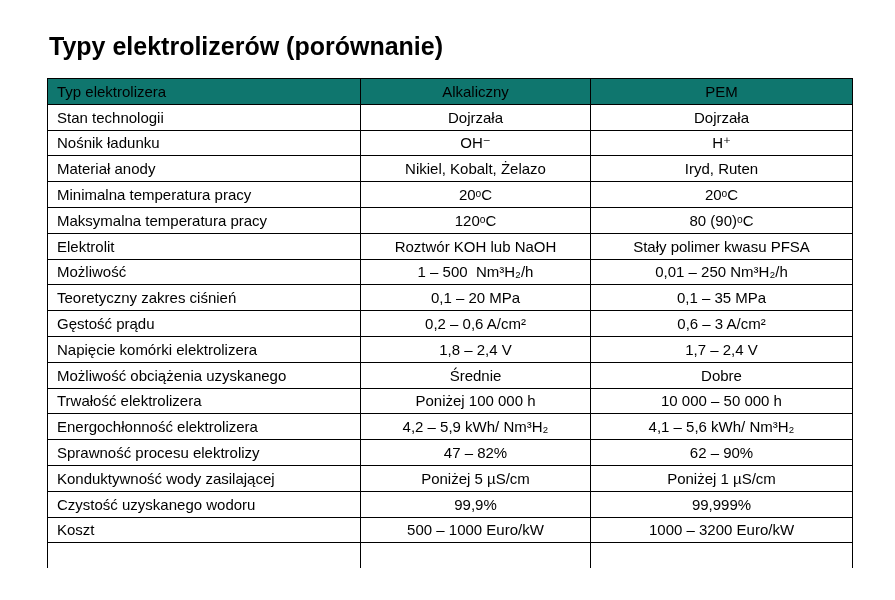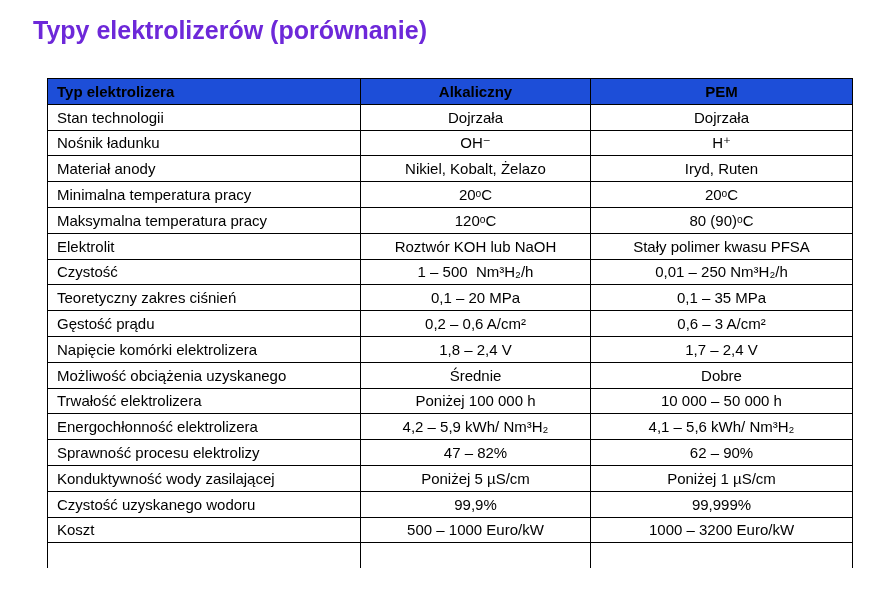--- a/index.html
+++ b/index.html
@@ -13,24 +13,24 @@
     height: 600px;
     background: #ffffff;
     overflow: hidden;
     font-family: "Liberation Sans", "DejaVu Sans", sans-serif;
     color: #000000;
   }
   .page-title {
     position: absolute;
     left: 33px;
     top: 16px;
-    margin: 0;
+    margin: 16px;
     font-size: 25px;
     font-weight: bold;
-    color: #6d28d9;
+    color: #000000;
     letter-spacing: 0px;
   }
   .table-clip {
     position: absolute;
     left: 47px;
     top: 78px;
     width: 808px;
     height: 504px;
     overflow: hidden;
   }
@@ -56,22 +56,21 @@
   table.comparison th.label-cell,
   table.comparison td.label-cell {
     text-align: left;
   }
   table.comparison th.value-cell,
   table.comparison td.value-cell {
     text-align: center;
     padding: 0 2px;
   }
   table.comparison thead th {
-    background: #1d4ed8;
-    font-weight: bold;
+    background: #0f766e;
   }
   tr.partial-row td {
     height: 24.8px;
     border-bottom: none;
   }
 </style>
 </head>
 <body>
 
 <div class="slide">
@@ -117,21 +116,21 @@
             <td class="label-cell">Maksymalna temperatura pracy</td>
             <td class="value-cell">120ᵒC</td>
             <td class="value-cell">80 (90)ᵒC</td>
           </tr>
           <tr>
             <td class="label-cell">Elektrolit</td>
             <td class="value-cell">Roztwór KOH lub NaOH</td>
             <td class="value-cell">Stały polimer kwasu PFSA</td>
           </tr>
           <tr>
-            <td class="label-cell">Czystość</td>
+            <td class="label-cell">Możliwość</td>
             <td class="value-cell">1 – 500&nbsp; Nm³H₂/h</td>
             <td class="value-cell">0,01 – 250 Nm³H₂/h</td>
           </tr>
           <tr>
             <td class="label-cell">Teoretyczny zakres ciśnień</td>
             <td class="value-cell">0,1 – 20 MPa</td>
             <td class="value-cell">0,1 – 35 MPa</td>
           </tr>
           <tr>
             <td class="label-cell">Gęstość prądu</td>

